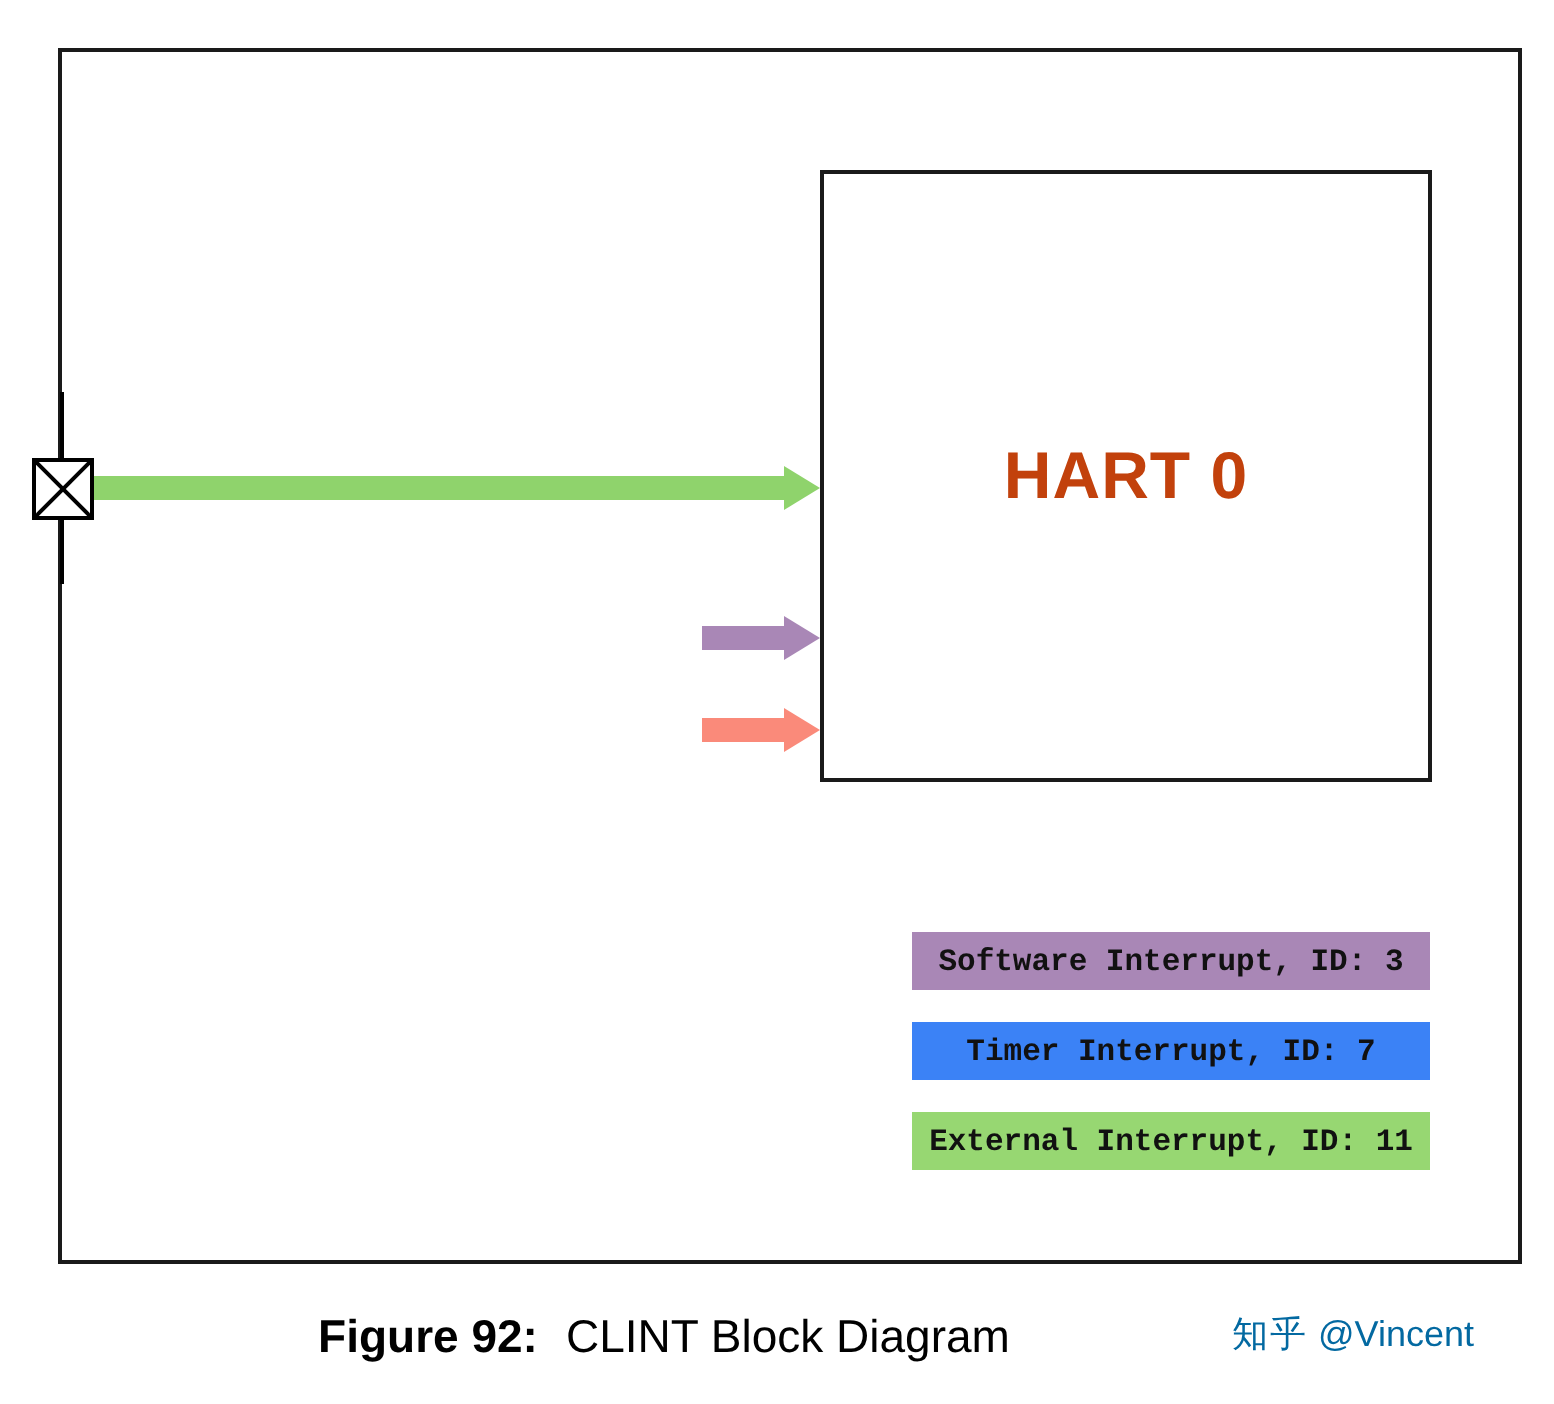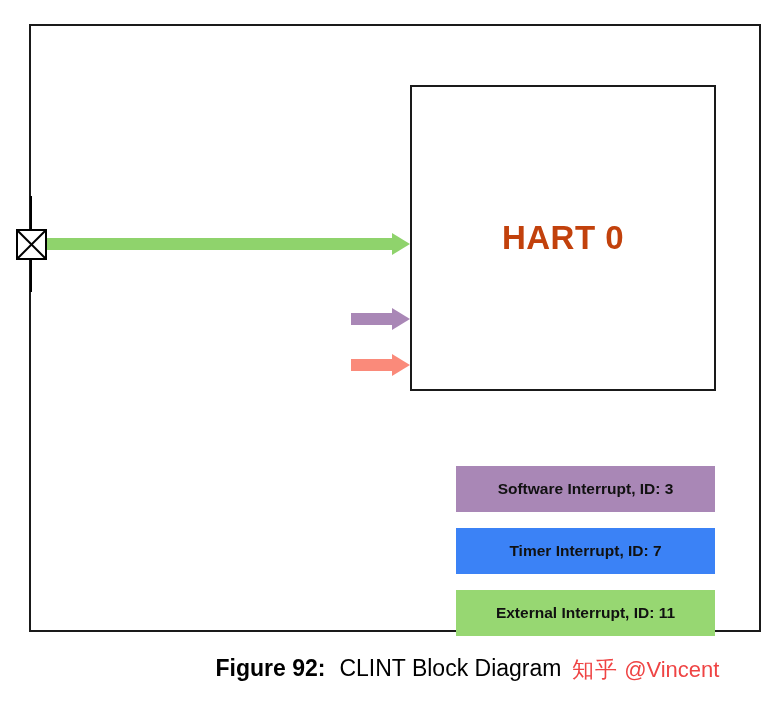--- a/index.html
+++ b/index.html
@@ -119,62 +119,63 @@
   #arrow-timer .head { left: 41px; }
 
   
   .legend {
     position: absolute;
     left: 456px;
     top: 466px;
     width: 259px;
   }
   .legend-item {
-    height: 46px;
+    height: 29px;
     margin-bottom: 16px;
     display: flex;
     align-items: center;
     justify-content: center;
+    font-family: Liberation Mono, monospace;
   }
   .legend-item:last-child { margin-bottom: 0; }
   .legend-label {
     font-size: 15.5px;
     font-weight: bold;
     color: #111111;
     white-space: nowrap;
   }
 
   
   .caption {
     position: absolute;
     left: 0;
     top: 655px;
-    width: 777px;
+    width: 664px;
     text-align: center;
     white-space: nowrap;
   }
   .caption-figure {
     font-size: 23px;
     font-weight: bold;
     color: #000000;
   }
   .caption-title {
     font-size: 23px;
     font-weight: normal;
     color: #000000;
     margin-left: 14px;
   }
 
   
   .watermark {
     position: absolute;
-    left: 572px;
+    left: 616px;
     top: 655px;
-    font-size: 22px;
-    color: #ef4444;
+    font-size: 18px;
+    color: #0369a1;
     white-space: nowrap;
     user-select: none;
   }
   .watermark .wm-cjk { letter-spacing: 1px; }
 </style>
 </head>
 <body>
 
 <div id="canvas">
 

